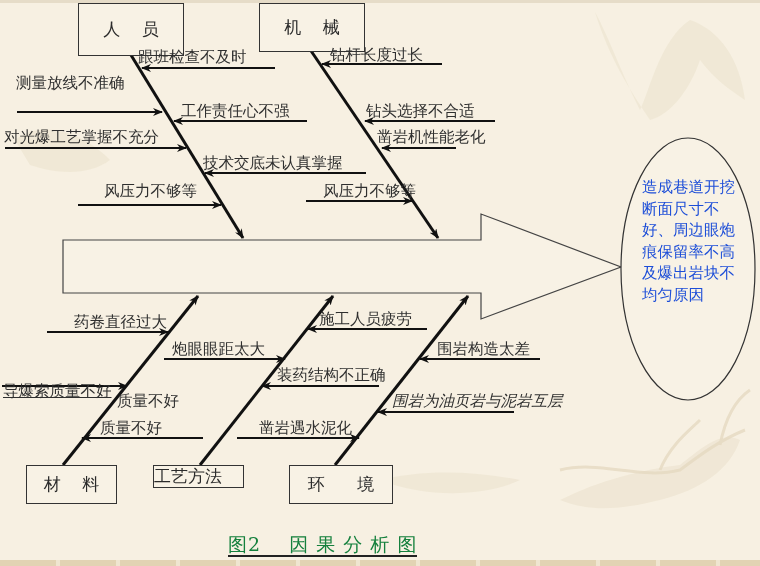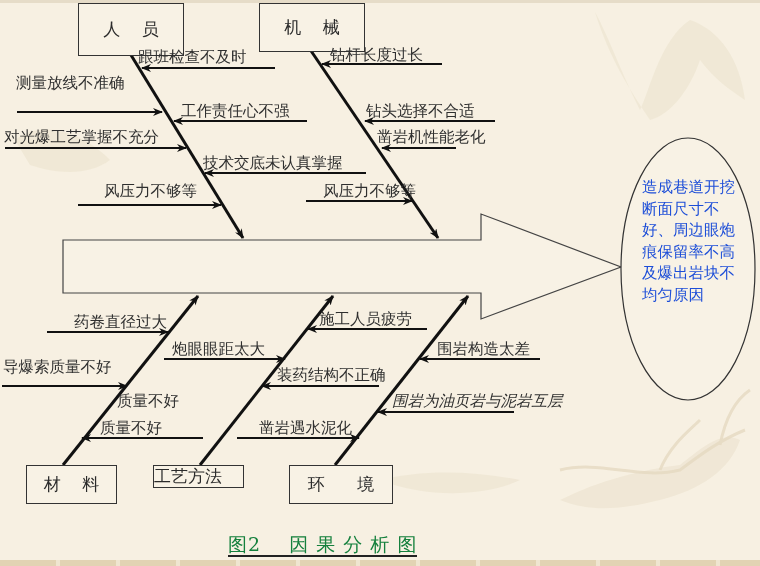--- a/index.html
+++ b/index.html
@@ -125,21 +125,21 @@
 <div class="cause" style="left:4px;top:128px;">对光爆工艺掌握不充分</div>
 <div class="cause" style="left:203px;top:154px;">技术交底未认真掌握</div>
 <div class="cause" style="left:104px;top:182px;">风压力不够等</div>
 
 <div class="cause" style="left:330px;top:46px;text-align:center;">钻杆长度过长</div>
 <div class="cause" style="left:366px;top:102px;">钻头选择不合适</div>
 <div class="cause" style="left:377px;top:128px;">凿岩机性能老化</div>
 <div class="cause" style="left:323px;top:182px;">风压力不够等</div>
 
 <div class="cause" style="left:74px;top:313px;">药卷直径过大</div>
-<div class="cause" style="left:3px;top:358px;">导爆索质量不好</div>
+<div class="cause" style="left:3px;top:382px;text-decoration:underline;">导爆索质量不好</div>
 <div class="cause" style="left:117px;top:392px;">质量不好</div>
 <div class="cause" style="left:100px;top:419px;">质量不好</div>
 
 <div class="cause" style="left:172px;top:340px;">炮眼眼距太大</div>
 <div class="cause" style="left:319px;top:310px;">施工人员疲劳</div>
 <div class="cause" style="left:277px;top:366px;">装药结构不正确</div>
 <div class="cause" style="left:259px;top:419px;">凿岩遇水泥化</div>
 
 <div class="cause" style="left:437px;top:340px;">围岩构造太差</div>
 <div class="cause" style="left:392px;top:392px;font-style:italic;">围岩为油页岩与泥岩互层</div>

